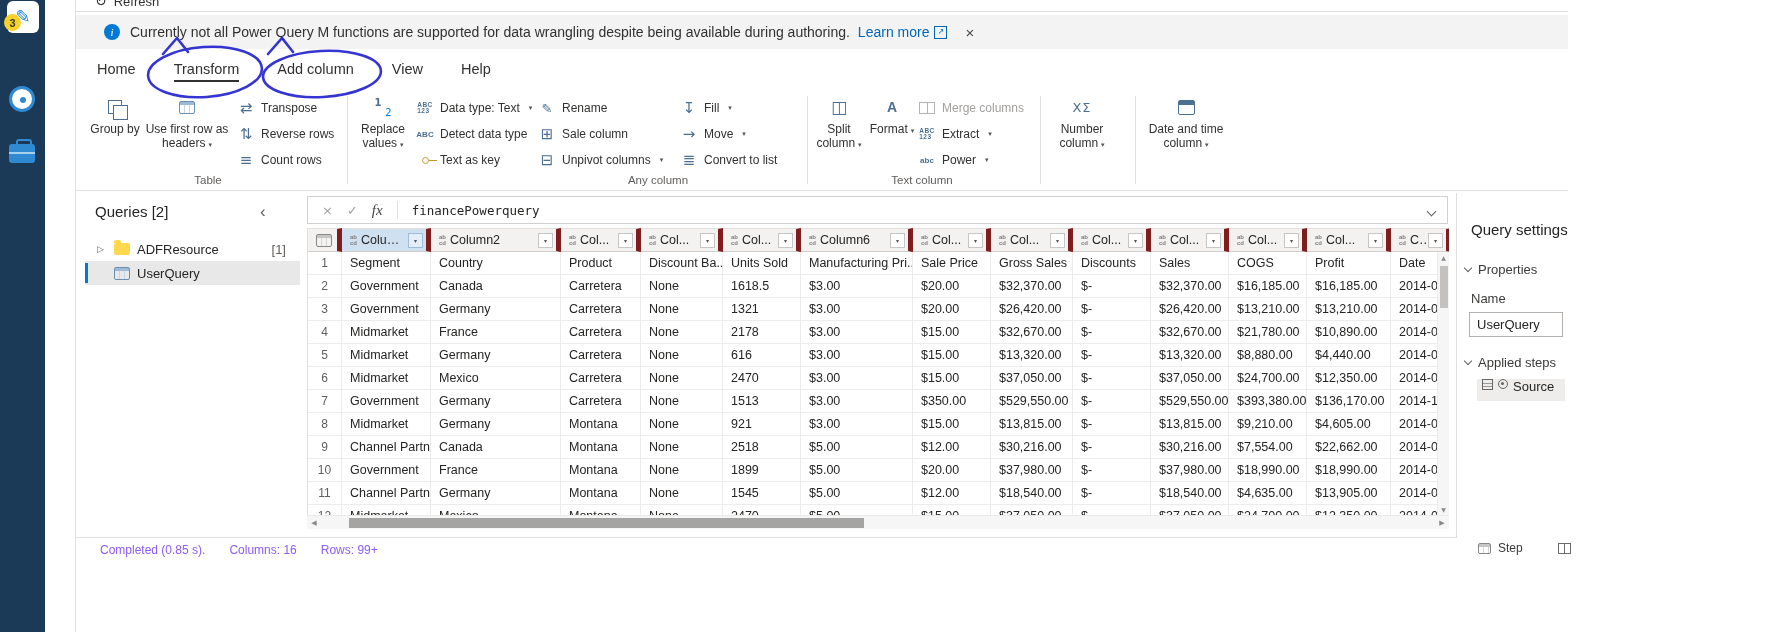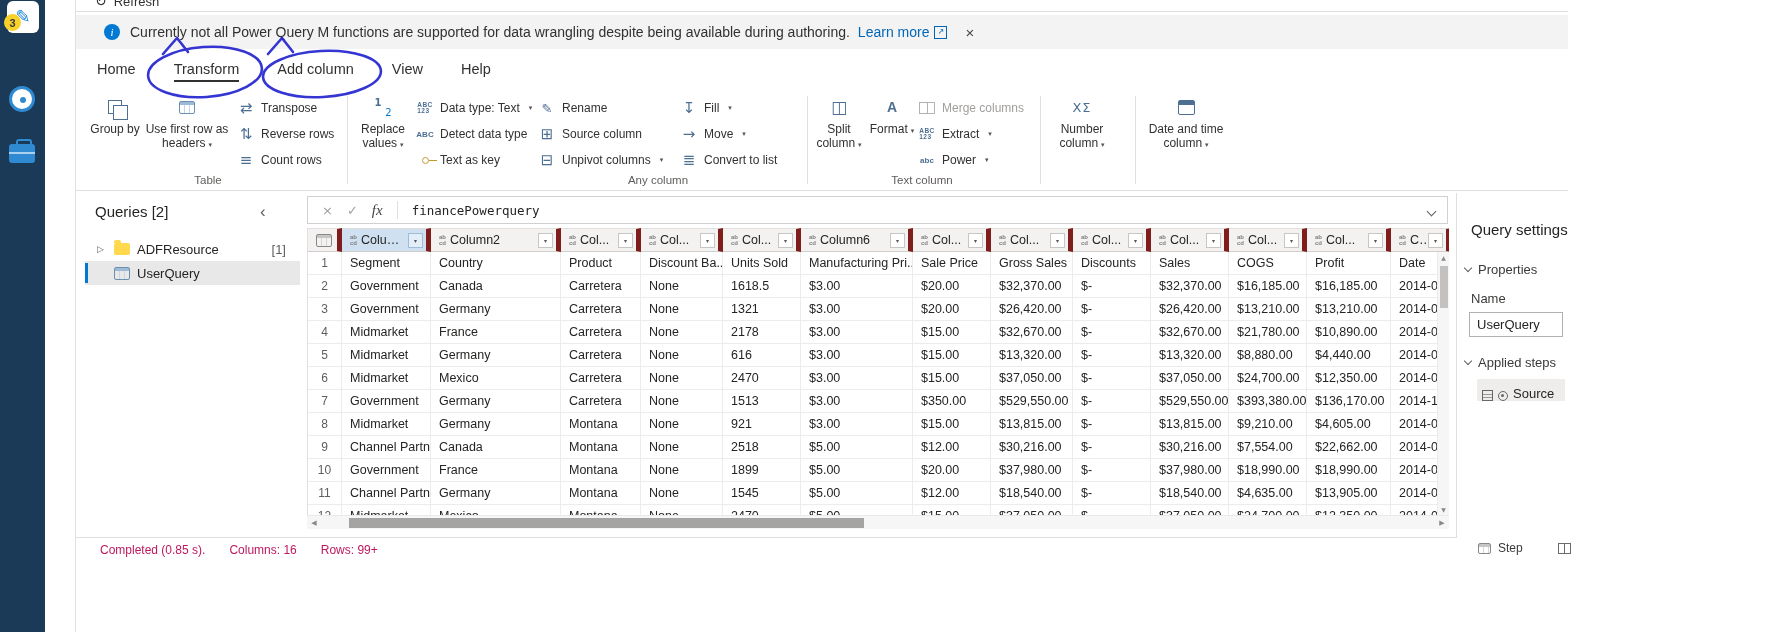--- a/index.html
+++ b/index.html
@@ -114,33 +114,33 @@
   .vs{position:absolute;right:0;top:24px;height:263px;width:12px;background:#f6f6f6;border-left:1px solid #ececec}
   .vs .ar{position:absolute;left:0;width:100%;text-align:center;font-size:6px;color:#8a8886;font-family:"DejaVu Sans",sans-serif}
   .vth{position:absolute;left:2px;top:14px;width:8px;height:42px;background:#c4c2c0}
 
   .hs{position:absolute;left:307px;top:515px;width:1142px;height:14px;background:#f6f6f6;border-top:1px solid #eaeaea;display:flex;align-items:center}
   .hs .ar{width:14px;text-align:center;font-size:7px;color:#8a8886;font-family:"DejaVu Sans",sans-serif;cursor:pointer}
   .hs-track{position:relative;flex:1;height:10px}
   .hs-thumb{position:absolute;left:28px;top:0;width:515px;height:10px;background:#a6a4a2;cursor:grab}
 
   
-  .status{position:absolute;left:100px;top:543px;display:flex;gap:24px;font-size:12px;color:#be185d}
+  .status{position:absolute;left:100px;top:543px;display:flex;gap:24px;font-size:12px;color:#8b5cf6}
   .stepctl{position:absolute;left:1478px;top:541px;display:flex;align-items:center;gap:7px;font-size:12px;color:#3b3a39;cursor:pointer}
   .dg-ic{width:13px;height:11px;border:1px solid #6b6b6b;background:linear-gradient(90deg,rgba(0,0,0,0) 0 5px,#6b6b6b 5px 6px,rgba(0,0,0,0) 6px)}
 
   
   .qset{position:absolute;left:1456px;top:193px;width:113px;height:345px;border-left:1px solid #e1dfdd;overflow:hidden;background:#fff}
   .qs-title{margin:28px 0 0 14px;font-size:15px;color:#252423;white-space:nowrap}
   .qs-sec{display:flex;align-items:center;gap:7px;margin:24px 0 0 8px;font-size:13px;color:#3b3a39;cursor:pointer}
   .qs-sec .chev-d{width:6px;height:6px;margin-top:-3px}
   .qs-name{margin:14px 0 0 14px;font-size:13px;color:#3b3a39}
   .qs-input{margin:6px 0 0 12px;width:94px;height:25px;border:1px solid #b3b0ad;background:#fff;
     font-size:13px;padding-left:7px;display:flex;align-items:center;white-space:nowrap;overflow:hidden}
-  .step-row{margin:9px 0 0 20px;width:88px;height:22px;background:#efedeb;display:flex;align-items:flex-end;gap:5px;padding-left:5px;font-size:13px;cursor:pointer}
+  .step-row{margin:9px 0 0 20px;width:88px;height:22px;background:#efedeb;display:flex;align-items:flex-start;gap:5px;padding-left:5px;font-size:13px;cursor:pointer}
   .st-b{width:11px;height:11px;border:1px solid #666;background:linear-gradient(rgba(0,0,0,0) 0 3px,#999 3px 4px,rgba(0,0,0,0) 4px 6px,#999 6px 7px,rgba(0,0,0,0) 7px);flex:none}
   .st-g{width:10px;height:10px;border:1.5px solid #666;border-radius:50%;position:relative;flex:none}
   .st-g::after{content:"";position:absolute;left:2px;top:2px;width:3px;height:3px;border-radius:50%;background:#666}
 
   .overlay{position:absolute;left:0;top:0;pointer-events:none;z-index:50}
 </style>
 </head>
 <body>
 
 <div class="rail">
@@ -240,21 +240,21 @@
 <div class="sb" style="left:538px;top:96px">
   <span class="ic">
       <span class="gi" style="font-size:13px">✎</span>
     </span>
   <span>Rename</span>
 </div>
 <div class="sb" style="left:538px;top:122px">
   <span class="ic">
       <span class="gi">⊞</span>
     </span>
-  <span>Source column</span>
+  <span>Sale column</span>
 </div>
 <div class="sb" style="left:538px;top:148px">
   <span class="ic">
       <span class="gi">⊟</span>
     </span>
   <span>Unpivot columns</span>
     <span class="cv">▾</span>
 </div>
 <div class="sb" style="left:680px;top:96px">
   <span class="ic">

